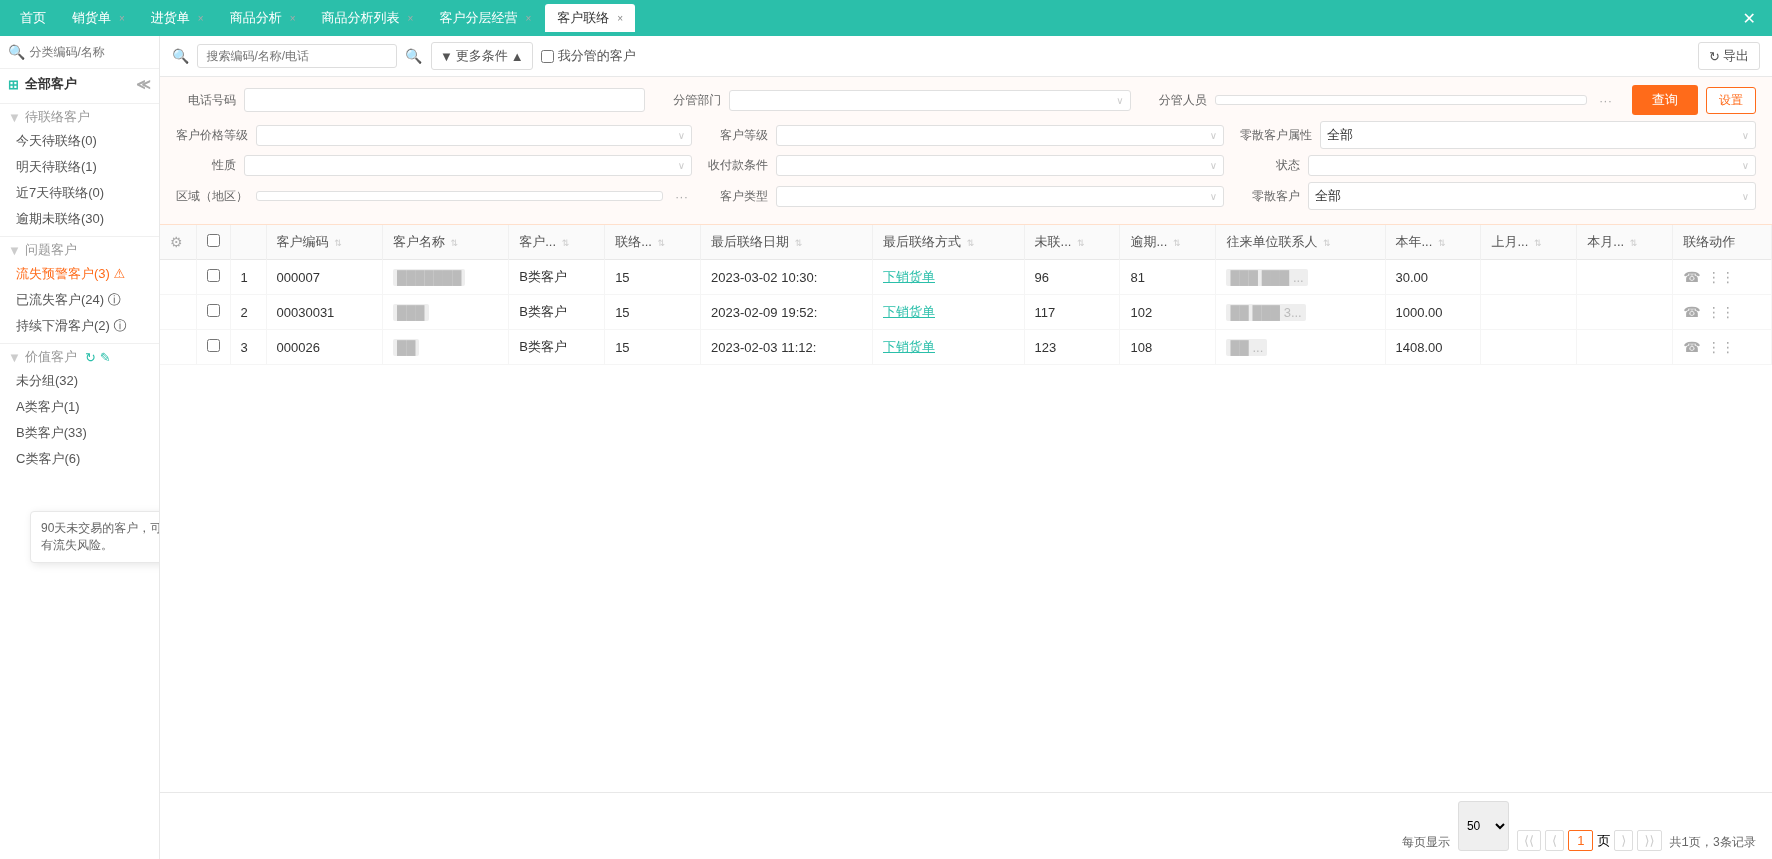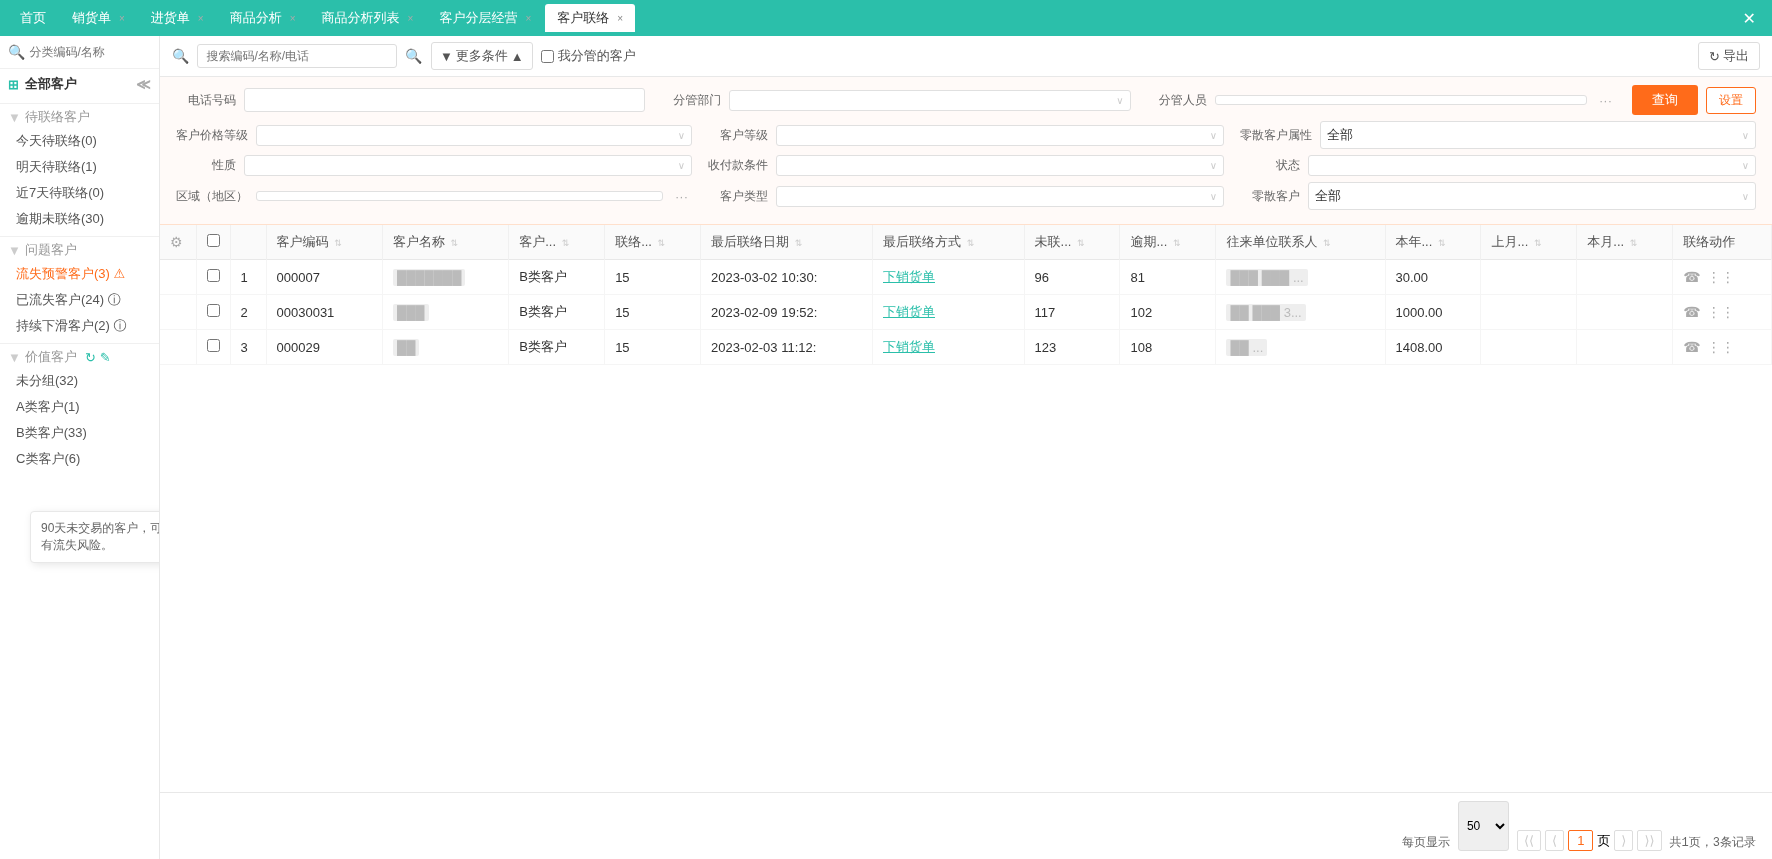--- a/index.html
+++ b/index.html
@@ -631,21 +631,21 @@
       <div class="td-actions">
         <span class="td-action-icon">☎</span>
         <span class="td-action-icon">⋮⋮</span>
       </div>
     </td>
   </tr>
             <tr>
     <td></td>
     <td><input type="checkbox" style=""></td>
     <td>3</td>
-    <td>000029</td>
+    <td>000026</td>
     <td><span class="blurred-text">██</span></td>
     <td>B类客户</td>
     <td>15</td>
     <td>2023-02-03 11:12:</td>
     <td><span class="td-link">下销货单</span></td>
     <td>123</td>
     <td>108</td>
     <td><span class="blurred-text">██ ...</span></td>
     <td>1408.00</td>
     <td></td>

